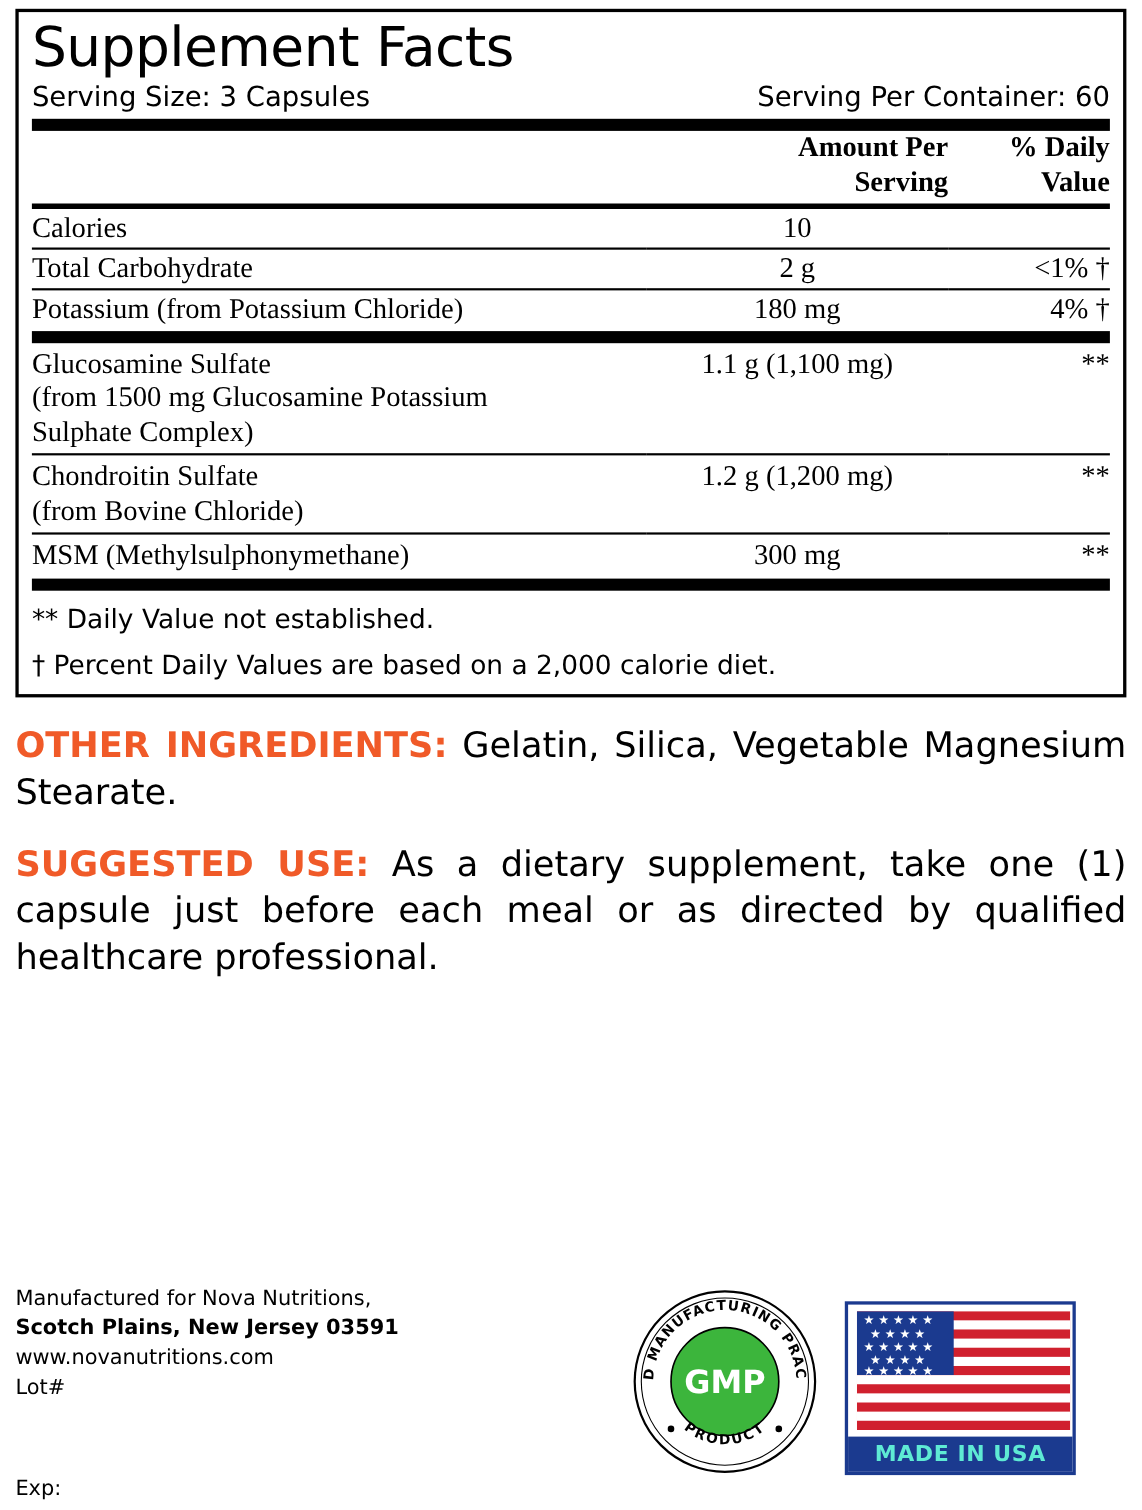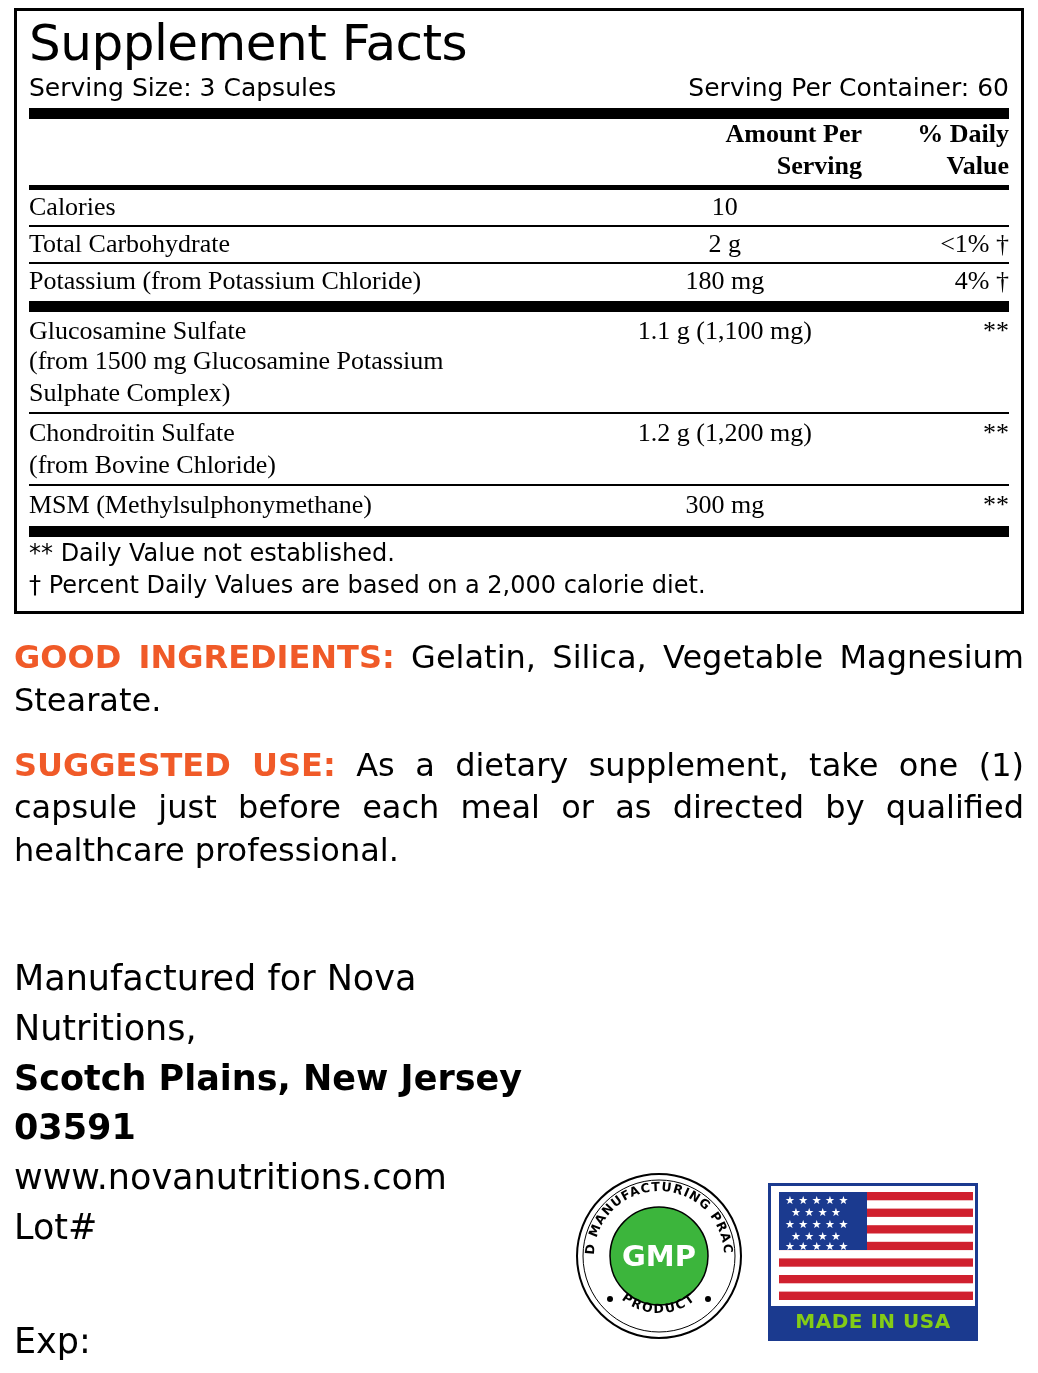--- a/index.html
+++ b/index.html
@@ -76,21 +76,21 @@
   .hdr-dv  { text-align: right !important; }
 
   tr.line-under > td {
     border-bottom: 2px solid #000;
   }
   tr.nb > td { border-bottom: none; padding-top: 0; padding-bottom: 0; }
 
   .footnote {
     font-size: 24px;
     line-height: 1.3;
-    padding-top: 1px;
+    padding-top: 11px;
   }
 
   
   .para {
     font-size: 32px;
     line-height: 1.33;
     margin: 22px 0 0 0;
     text-align: justify;
   }
   .lead {
@@ -101,21 +101,21 @@
   
   .footer {
     position: absolute;
     left: 14px;
     right: 14px;
     bottom: 6px;
     display: flex;
     align-items: flex-end;
   }
   .footer-text {
-    font-size: 35px;
+    font-size: 19px;
     line-height: 1.42;
     flex: 0 0 auto;
     width: 560px;
   }
   .footer-text .bold { font-weight: bold; }
   .lot-row {
     display: flex;
     gap: 65px;
     flex-direction: column;
   }
@@ -138,21 +138,21 @@
   .usa {
     width: 210px;
     border: 3px solid #1b3a8f;
     background: #fff;
   }
   .usa .flag-wrap {
     padding: 6px 8px 2px 8px;
   }
   .usa .made {
     background: #1b3a8f;
-    color: #84cc16;
+    color: #5eead4;
     font-size: 20px;
     font-weight: bold;
     text-align: center;
     letter-spacing: 0.5px;
     padding: 3px 0 5px 0;
   }
 </style>
 </head>
 <body>
 
@@ -245,21 +245,21 @@
       </tbody>
     </table>
 
     <div class="rule-thick"></div>
 
     <div class="footnote">** Daily Value not established.</div>
     <div class="footnote">† Percent Daily Values are based on a 2,000 calorie diet.</div>
   </div>
 
   <p class="para">
-    <span class="lead">GOOD INGREDIENTS:</span><span> Gelatin, Silica, Vegetable Magnesium Stearate.</span>
+    <span class="lead">OTHER INGREDIENTS:</span><span> Gelatin, Silica, Vegetable Magnesium Stearate.</span>
   </p>
 
   <p class="para">
     <span class="lead">SUGGESTED USE:</span><span> As a dietary supplement, take one (1) capsule just before each meal or as directed by qualified healthcare professional.</span>
   </p>
 
   <div class="footer">
 
     <div class="footer-text">
       <div>Manufactured for Nova Nutritions,</div>

